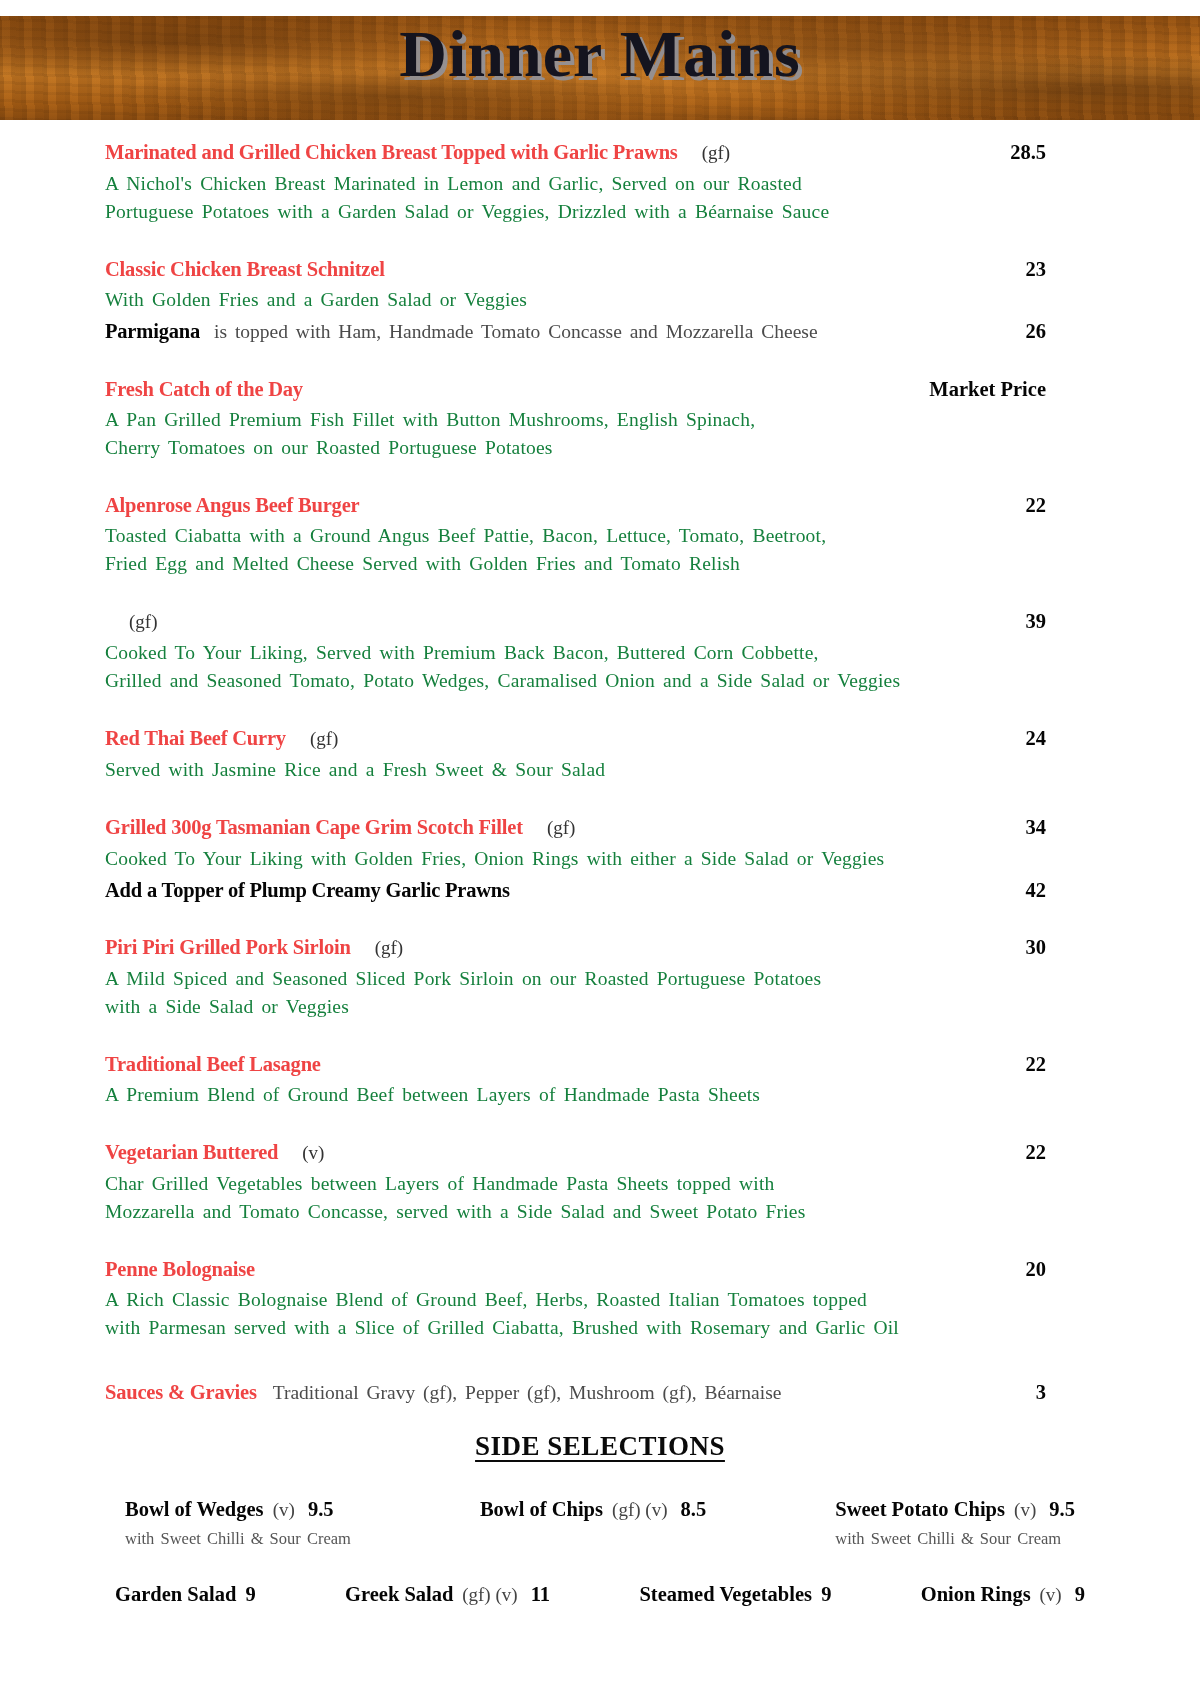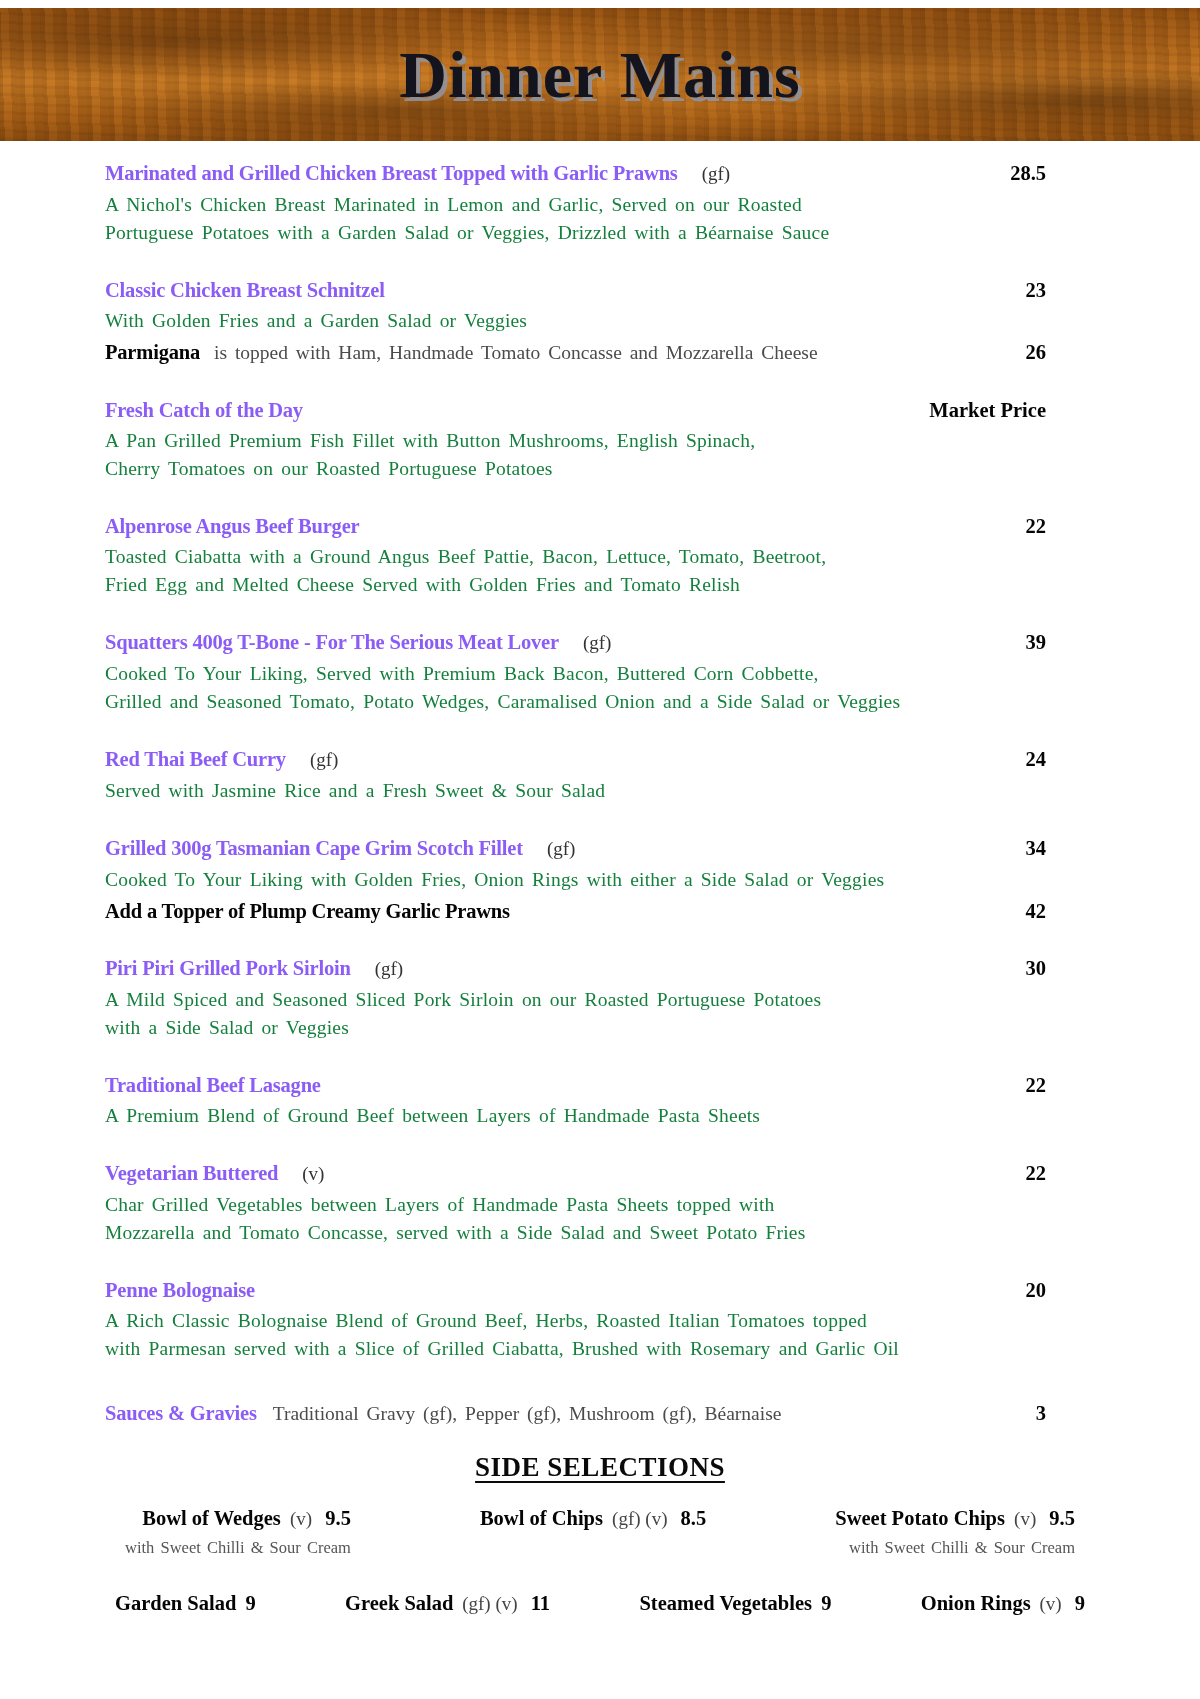--- a/index.html
+++ b/index.html
@@ -5,24 +5,24 @@
   html, body { margin: 0; padding: 0; background: #ffffff; }
   body {
     width: 1200px; height: 1699px; overflow: hidden;
     font-family: "Liberation Serif", "DejaVu Serif", serif;
     color: #111;
   }
   .page { width: 1200px; height: 1699px; position: relative; background: #fff; }
 
   
   .banner {
-    margin-top: 8px;
-    height: 133px;
+    margin-top: 16px;
+    height: 104px;
     position: relative;
-    display: flex; align-items: center; justify-content: center;
+    display: flex; align-items: flex-start; justify-content: center;
     background-color: #b06318;
     background-image:
       radial-gradient(ellipse 500px 55px at 15% 25%, rgba(60,28,4,0.45), transparent 70%),
       radial-gradient(ellipse 420px 45px at 33% 78%, rgba(64,32,6,0.40), transparent 70%),
       radial-gradient(ellipse 520px 60px at 72% 30%, rgba(70,36,8,0.35), transparent 70%),
       radial-gradient(ellipse 480px 50px at 90% 70%, rgba(56,28,6,0.45), transparent 70%),
       radial-gradient(ellipse 700px 90px at 50% 55%, rgba(214,134,44,0.28), transparent 75%),
       repeating-linear-gradient(88deg, rgba(74,38,8,0.18) 0 5px, rgba(198,118,38,0.14) 5px 13px, rgba(110,58,12,0.20) 13px 22px),
       repeating-linear-gradient(2deg, rgba(40,20,4,0.08) 0 3px, transparent 3px 9px),
       linear-gradient(180deg, #8f4e10 0%, #b96c1c 30%, #c67a24 55%, #a55d14 85%, #8a4c10 100%);
@@ -30,41 +30,41 @@
   .banner-title {
     font-size: 66px; font-weight: 700; letter-spacing: 1px;
     color: #14141f;
     text-shadow: 4px 4px 0 rgba(145,147,156,0.9);
   }
 
   
   .content { padding: 18px 154px 0 105px; }
   .item { margin-bottom: 29px; }
   .item-head { display: flex; align-items: baseline; line-height: 28px; }
-  .item-name { font-weight: 700; font-size: 20.5px; color: #8b5cf6; letter-spacing: -0.2px; }
+  .item-name { font-weight: 700; font-size: 20.5px; color: #ef4444; letter-spacing: -0.2px; }
   .item-tag  { font-size: 19px; color: #333; margin-left: 24px; }
   .item-price{ font-weight: 700; font-size: 20.5px; color: #050505; margin-left: auto; white-space: nowrap; }
   .item-desc { margin-top: 3px; }
   .desc-line { font-size: 19.5px; line-height: 28px; color: #15803d; word-spacing: 3px; letter-spacing: 0.2px; }
   .item-extra { display: flex; align-items: baseline; line-height: 28px; margin-top: 3px; text-align: right; }
   .extra-name { font-weight: 700; font-size: 20.5px; color: #050505; letter-spacing: -0.2px; }
   .extra-text { font-size: 19.5px; color: #4b4b4b; margin-left: 14px; word-spacing: 3px; }
 
   .sauces { display: flex; align-items: baseline; line-height: 28px; margin: 36px 0 0 0; }
   .sauces-text { font-size: 19.5px; color: #4b4b4b; margin-left: 16px; word-spacing: 3px; }
 
   
   .sides { margin-top: 24px; }
   .sides-heading {
     text-align: center; font-size: 27px; font-weight: 600;
     color: #0a0a0a; text-decoration: underline; text-underline-offset: 5px;
     letter-spacing: 0.5px; margin-bottom: 22px;
   }
   .side-row1 { display: flex; justify-content: space-between; padding: 0 125px; }
-  .side-col { text-align: right; }
+  .side-col { text-align: left; margin-top: 12px; }
   .side-main { font-size: 20.5px; line-height: 26px; white-space: nowrap; }
   .side-name { font-weight: 700; color: #050505; }
   .side-tag  { color: #444; font-size: 19px; margin: 0 4px; }
   .side-price{ font-weight: 700; color: #050505; margin-left: 4px; }
   .side-sub  { font-size: 16.5px; color: #555; margin-top: 6px; word-spacing: 2px; }
   .side-row2 { display: flex; justify-content: space-between; padding: 0 115px; margin-top: 34px; text-align: right; }
   .side-inline { font-size: 20.5px; white-space: nowrap; }
 </style>
 </head>
 <body>
@@ -128,21 +128,20 @@
     </div>
     <div class="item-desc">
             <div class="desc-line">Toasted Ciabatta with a Ground Angus Beef Pattie, Bacon, Lettuce, Tomato, Beetroot,</div>
             <div class="desc-line">Fried Egg and Melted Cheese Served with Golden Fries and Tomato Relish</div>
           </div>
 
   </div>
 
   <div class="item">
     <div class="item-head">
-      <span class="item-name">Squatters 400g T-Bone - For The Serious Meat Lover</span>
       <span class="item-tag">(gf)</span>
       <span class="item-price">39</span>
     </div>
     <div class="item-desc">
             <div class="desc-line">Cooked To Your Liking, Served with Premium Back Bacon, Buttered Corn Cobbette,</div>
             <div class="desc-line">Grilled and Seasoned Tomato, Potato Wedges, Caramalised Onion and a Side Salad or Veggies</div>
           </div>
 
   </div>
 

